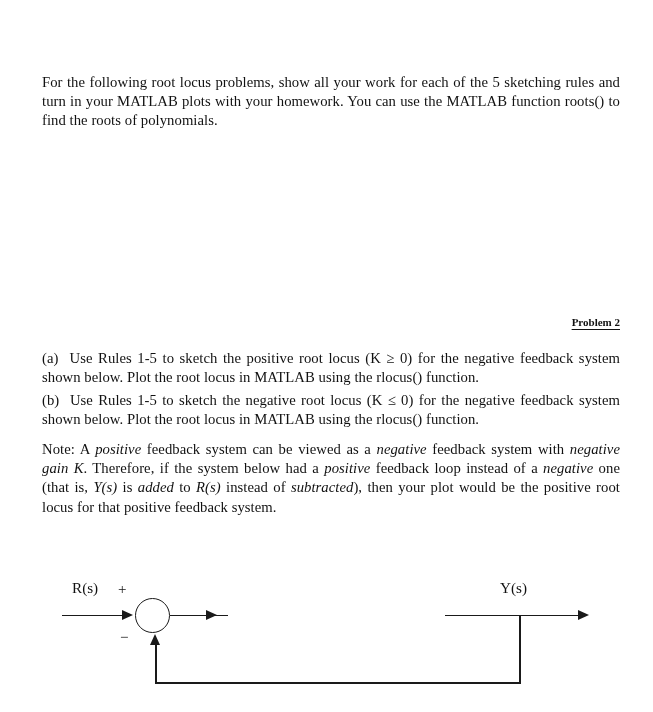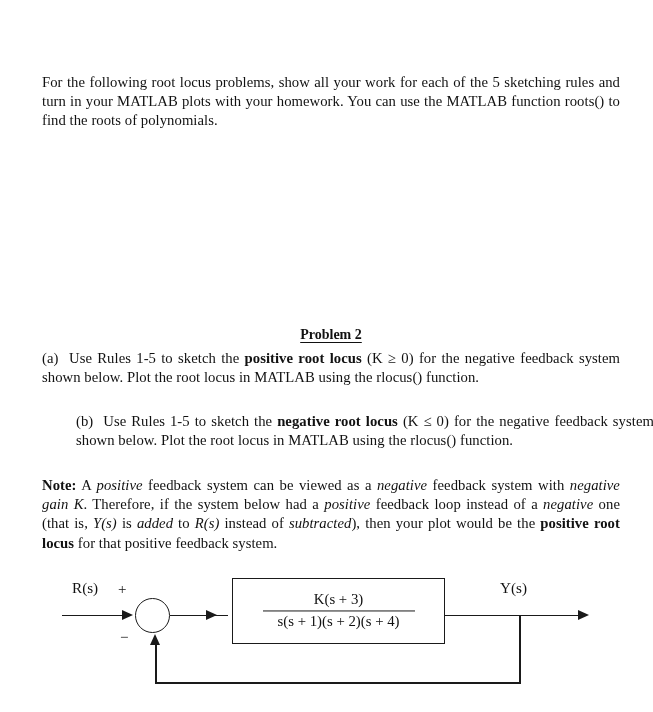--- a/index.html
+++ b/index.html
@@ -34,35 +34,35 @@
     font-size: 14.7px;
     line-height: 19.2px;
     text-align: justify;
     text-justify: inter-word;
     letter-spacing: 0.05px;
   }
 
   .intro   { top: 33px; margin-top: 40px; }
   .prob-h  { top: 313px; }
   .part-a  { top: 349px; }
-  .part-b  { top: 412px; margin-left: 34px; }
-  .note    { top: 476px; }
+  .part-b  { top: 391px; }
+  .note    { top: 440px; }
 
   h2.heading {
-    margin: 12px;
-    font-size: 14px;
+    margin: 0;
+    font-size: 11px;
     line-height: 19px;
     font-weight: bold;
     text-decoration: underline;
     text-underline-offset: 2.5px;
-    text-align: center;
+    text-align: right;
   }
 
   i  { font-style: italic; }
-  b  { font-weight: bold; }
+  b  { font-weight: normal; }
   .mathvar { }
 
   
   .diagram {
     position: absolute;
     left: 0;
     top: 560px;
     width: 653px;
     height: 150px;
   }
@@ -200,27 +200,20 @@
     <span class="lbl sgn-minus">−</span>
 
     <div class="ln hline" style="left:62px; top:54.5px; width:62px;"></div>
     <div class="arrowR" style="left:122px; top:49.5px;"></div>
 
     <div class="sumcircle"></div>
 
     <div class="ln hline" style="left:170px; top:54.5px; width:58px;"></div>
     <div class="arrowR" style="left:206px; top:49.5px;"></div>
 
-    <div class="plantbox">
-      <div class="tf">
-        <div class="num mathvar">K(s + 3)</div>
-        <div class="bar"></div>
-        <div class="den mathvar">s(s + 1)(s + 2)(s + 4)</div>
-      </div>
-    </div>
 
     <div class="ln hline" style="left:445px; top:54.5px; width:140px;"></div>
     <div class="arrowR" style="left:578px; top:49.5px;"></div>
 
     <div class="ln vline" style="left:519px; top:54.5px; height:69px;"></div>
 
     <div class="ln hline" style="left:155px; top:122px; width:366px;"></div>
 
     <div class="ln vline" style="left:155px; top:84px; height:38px;"></div>
     <div class="arrowU" style="left:150.3px; top:74px;"></div>

